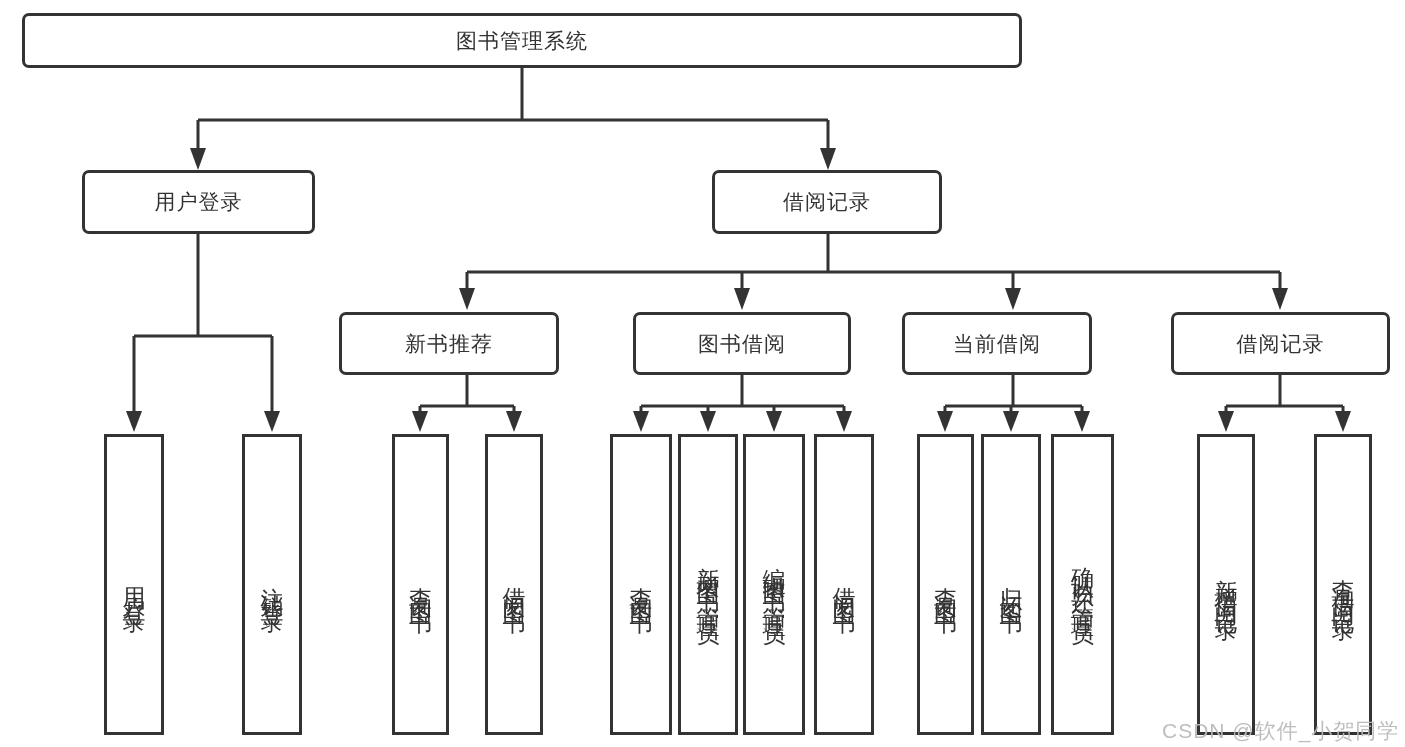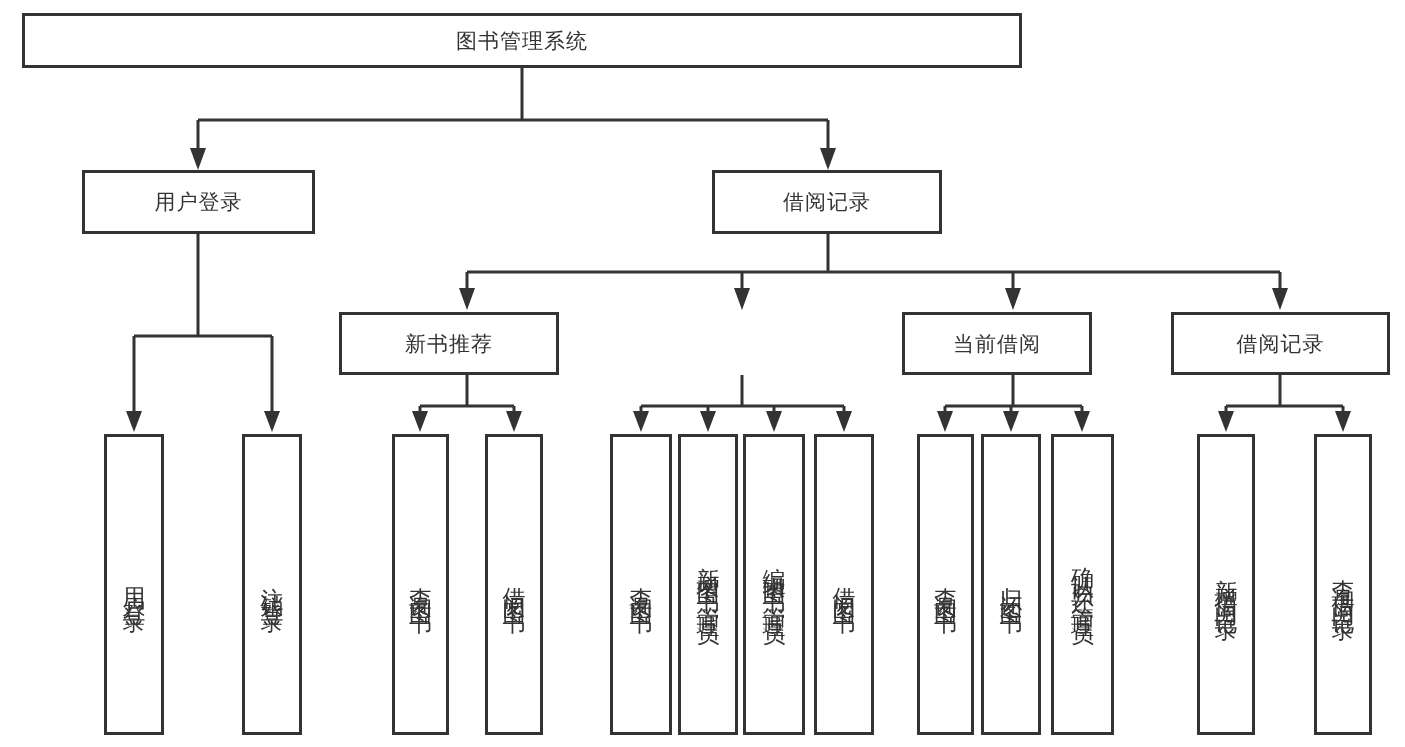--- a/index.html
+++ b/index.html
@@ -15,21 +15,21 @@
     position:absolute;
     box-sizing:border-box;
     border:3px solid #333333;
     background:#ffffff;
     color:#333333;
     display:flex;
     align-items:center;
     justify-content:center;
     text-align:center;
   }
-  .h{font-size:21px;letter-spacing:1px;}
+  .h{font-size:21px;letter-spacing:1px;border-radius:7px;}
   .v{
     writing-mode:vertical-rl;
     text-orientation:mixed;
     font-size:23px;
     letter-spacing:8px;
     line-height:1;
   }
   .watermark{
     position:absolute;
     left:1162px;top:717px;
@@ -87,20 +87,21 @@
       <polygon points="1335,411 1351,411 1343,432"></polygon>
     </g>
   </svg>
 
   <div class="box h" style="left:22px;top:13px;width:1000px;height:55px">图书管理系统</div>
 
   <div class="box h" style="left:82px;top:170px;width:233px;height:64px">用户登录</div>
   <div class="box h" style="left:712px;top:170px;width:230px;height:64px">借阅记录</div>
 
   <div class="box h" style="left:339px;top:312px;width:220px;height:63px">新书推荐</div>
+  <div class="box h" style="left:633px;top:312px;width:218px;height:63px">图书借阅</div>
   <div class="box h" style="left:902px;top:312px;width:190px;height:63px">当前借阅</div>
   <div class="box h" style="left:1171px;top:312px;width:219px;height:63px">借阅记录</div>
 
   <div class="box v" style="left:104px;top:434px;width:60px;height:301px">用户登录</div>
   <div class="box v" style="left:242px;top:434px;width:60px;height:301px">注销登录</div>
 
   <div class="box v" style="left:392px;top:434px;width:57px;height:301px">查询图书</div>
   <div class="box v" style="left:485px;top:434px;width:58px;height:301px">借阅图书</div>
 
   <div class="box v" style="left:610px;top:434px;width:62px;height:301px">查询图书</div>
@@ -108,14 +109,15 @@
   <div class="box v" style="left:743px;top:434px;width:62px;height:301px">编辑图书（管理员）</div>
   <div class="box v" style="left:814px;top:434px;width:60px;height:301px">借阅图书</div>
 
   <div class="box v" style="left:917px;top:434px;width:57px;height:301px">查询图书</div>
   <div class="box v" style="left:981px;top:434px;width:60px;height:301px">归还图书</div>
   <div class="box v" style="left:1051px;top:434px;width:63px;height:301px">确认归还（管理员）</div>
 
   <div class="box v" style="left:1197px;top:434px;width:58px;height:301px">新增借阅记录</div>
   <div class="box v" style="left:1314px;top:434px;width:58px;height:301px">查询借阅记录</div>
 
+  <div class="watermark">CSDN @软件_小贺同学</div>
 
 </div>
 
 </body></html>

